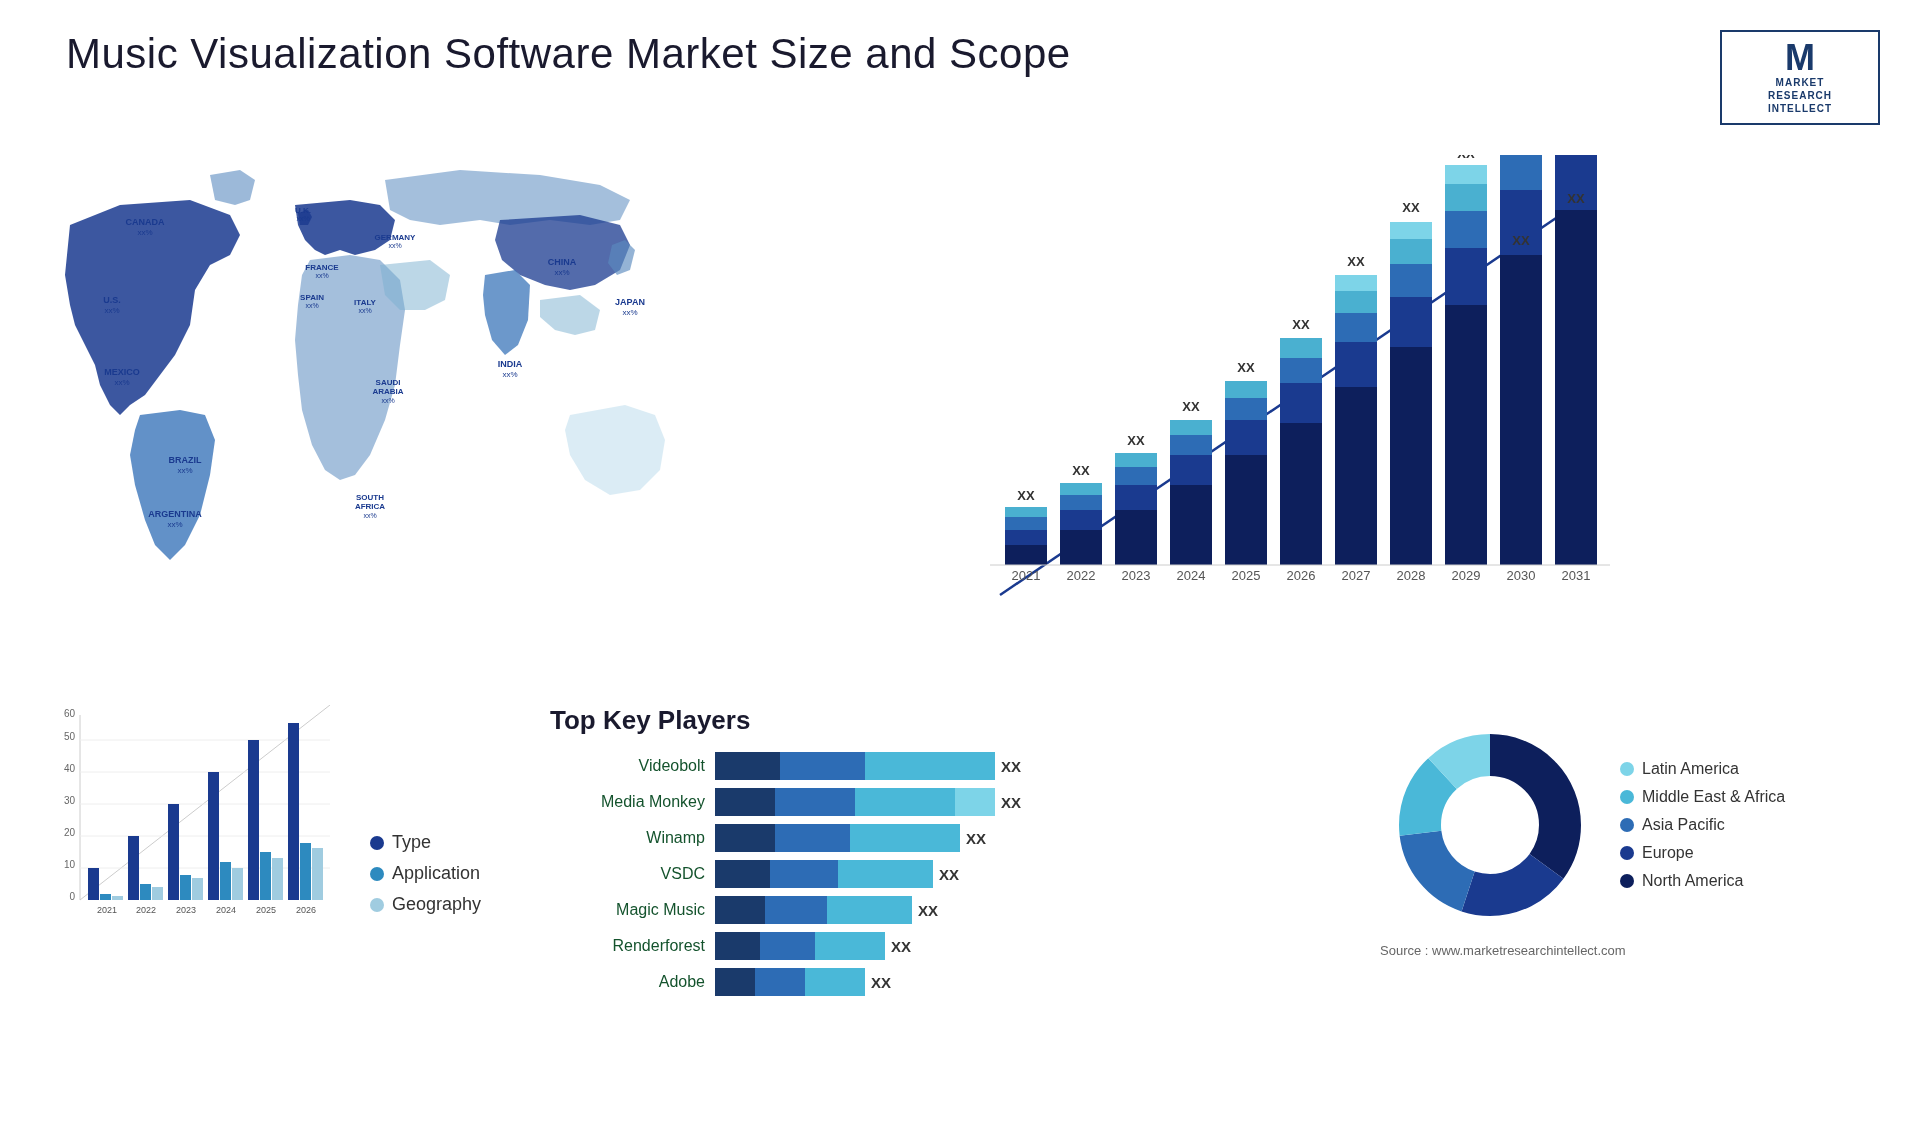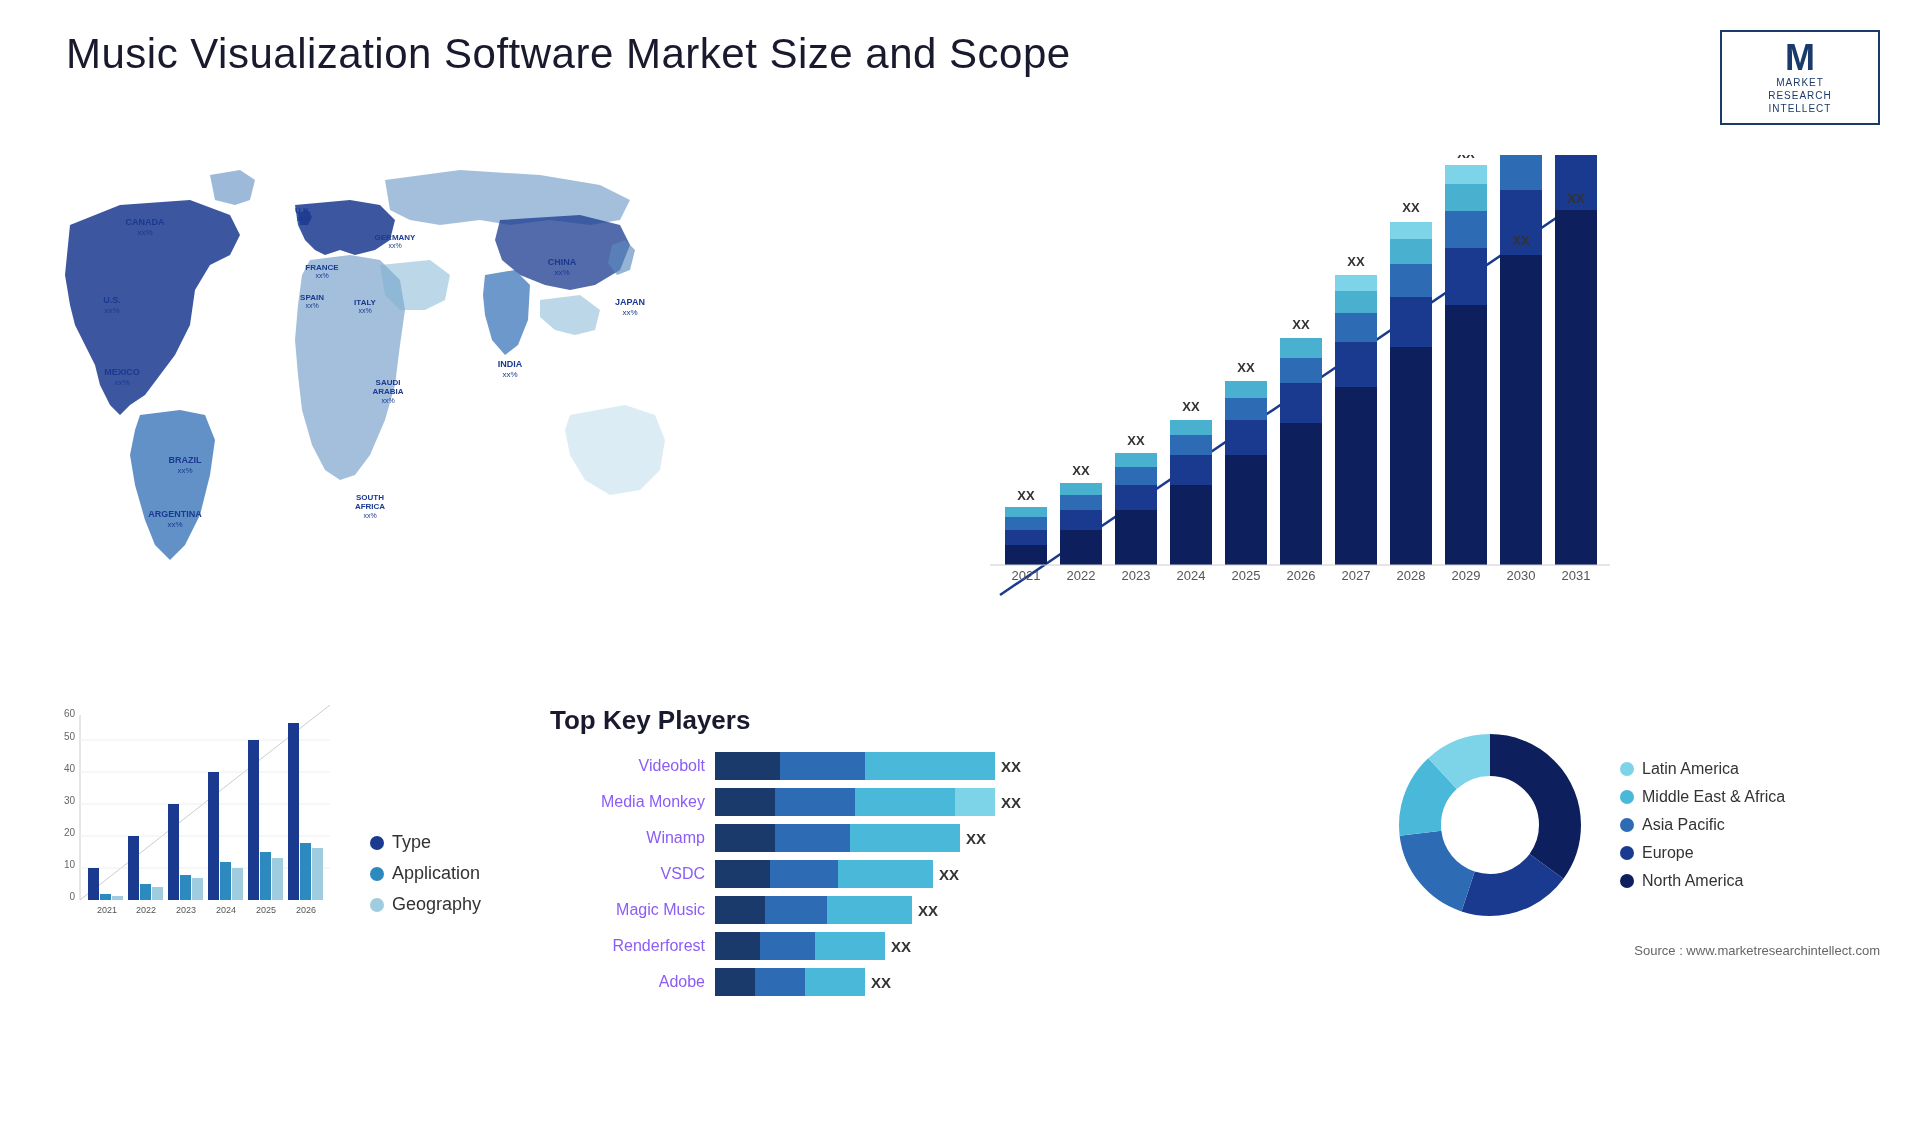--- a/index.html
+++ b/index.html
@@ -35,21 +35,21 @@
       width: 160px;
     }
     .logo-m {
       font-size: 36px;
       font-weight: 900;
       color: #1a3a6b;
       line-height: 1;
     }
     .logo-text {
       font-size: 10px;
-      font-weight: 400;
+      font-weight: 700;
       color: #1a3a6b;
       text-align: center;
       line-height: 1.3;
       letter-spacing: 1px;
     }
 
     
     .content-grid {
       display: grid;
       grid-template-columns: 660px 1fr;
@@ -133,21 +133,21 @@
       margin-top: 10px;
     }
     .player-row {
       display: flex;
       align-items: center;
       gap: 10px;
     }
     .player-name {
       width: 155px;
       font-size: 16px;
-      color: #8b5cf6;
+      color: #14532d;
       text-align: right;
       flex-shrink: 0;
     }
     .player-bar-container {
       flex: 1;
       height: 28px;
       display: flex;
       align-items: center;
       gap: 6px;
     }
@@ -199,21 +199,20 @@
       width: 14px;
       height: 14px;
       border-radius: 50%;
       flex-shrink: 0;
     }
 
     
     .source-text {
       font-size: 13px;
       color: #666;
-      text-align: right;
       margin-top: 8px;
     }
   </style>
 </head>
 <body>
 
 <div class="header">
   <h1 class="main-title">Music Visualization Software Market Size and Scope</h1>
   <div class="logo-box">
     <div class="logo-m">M</div>

